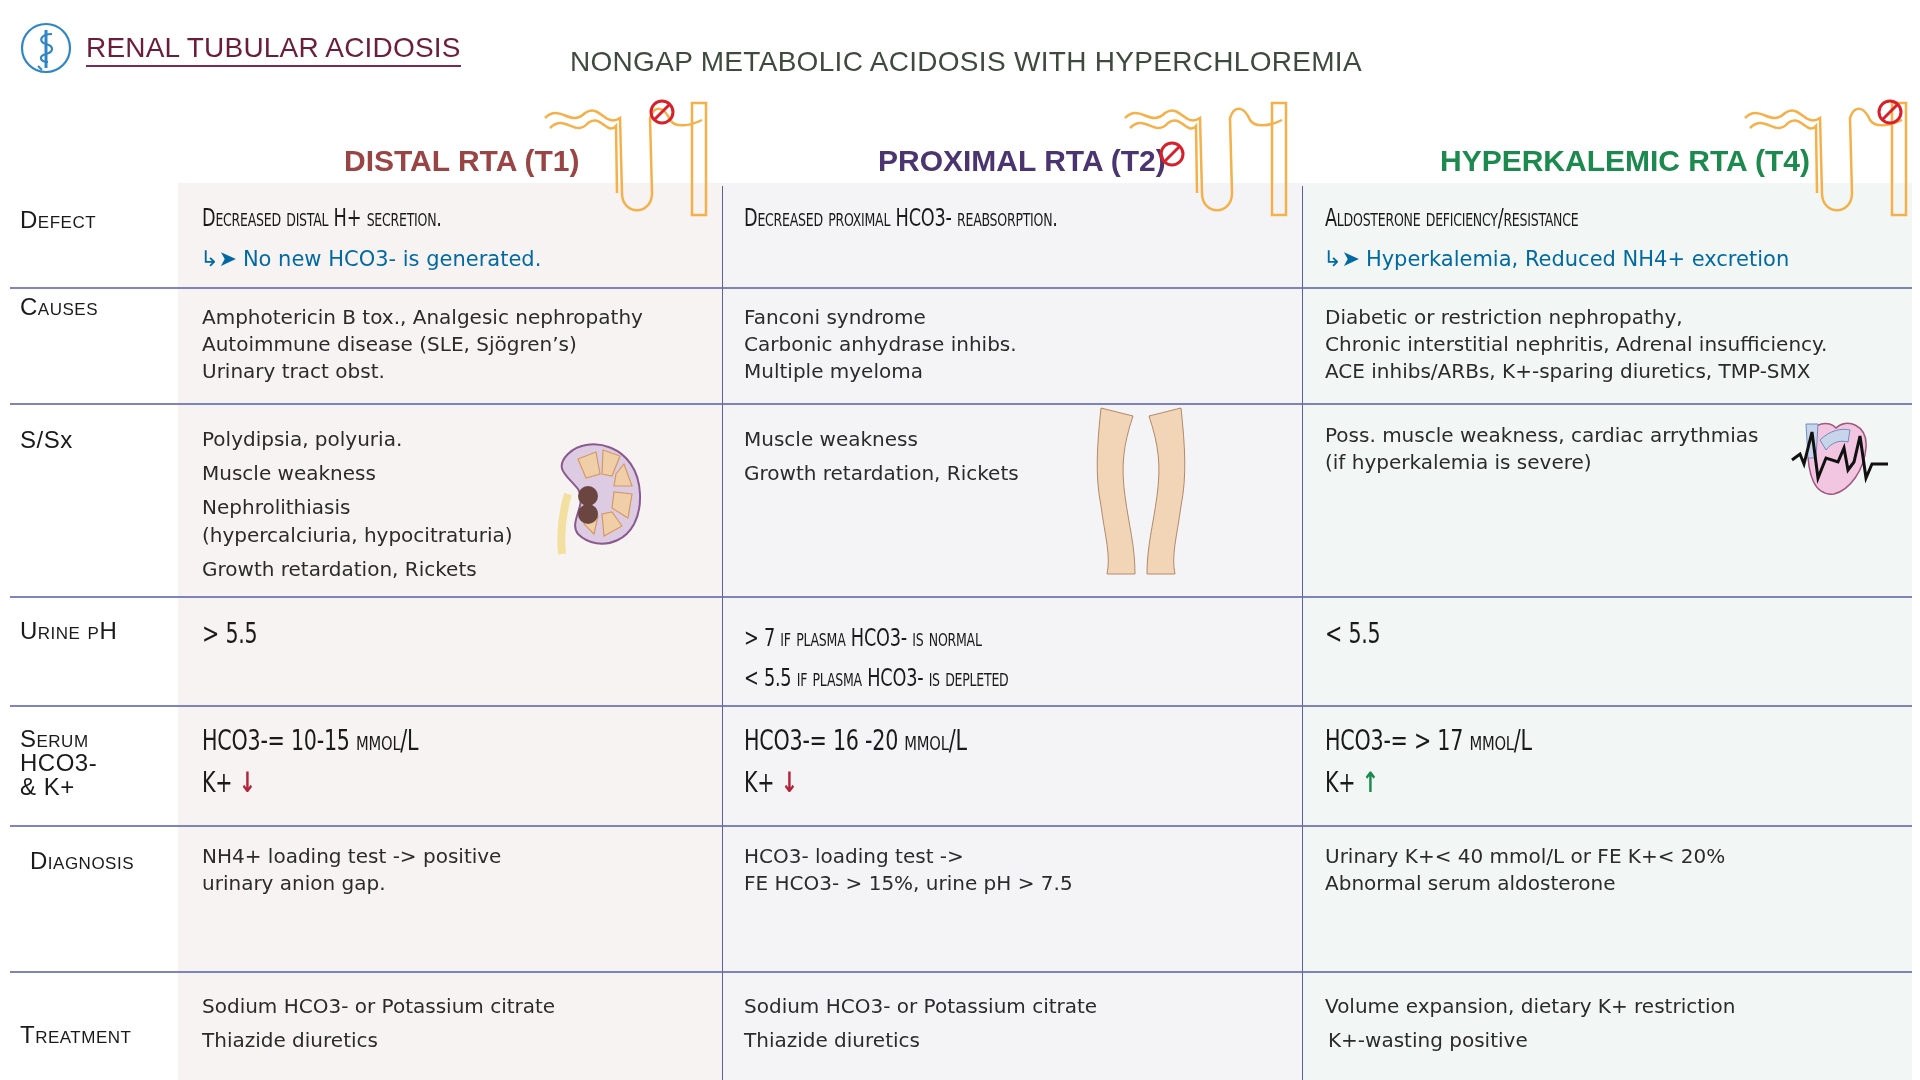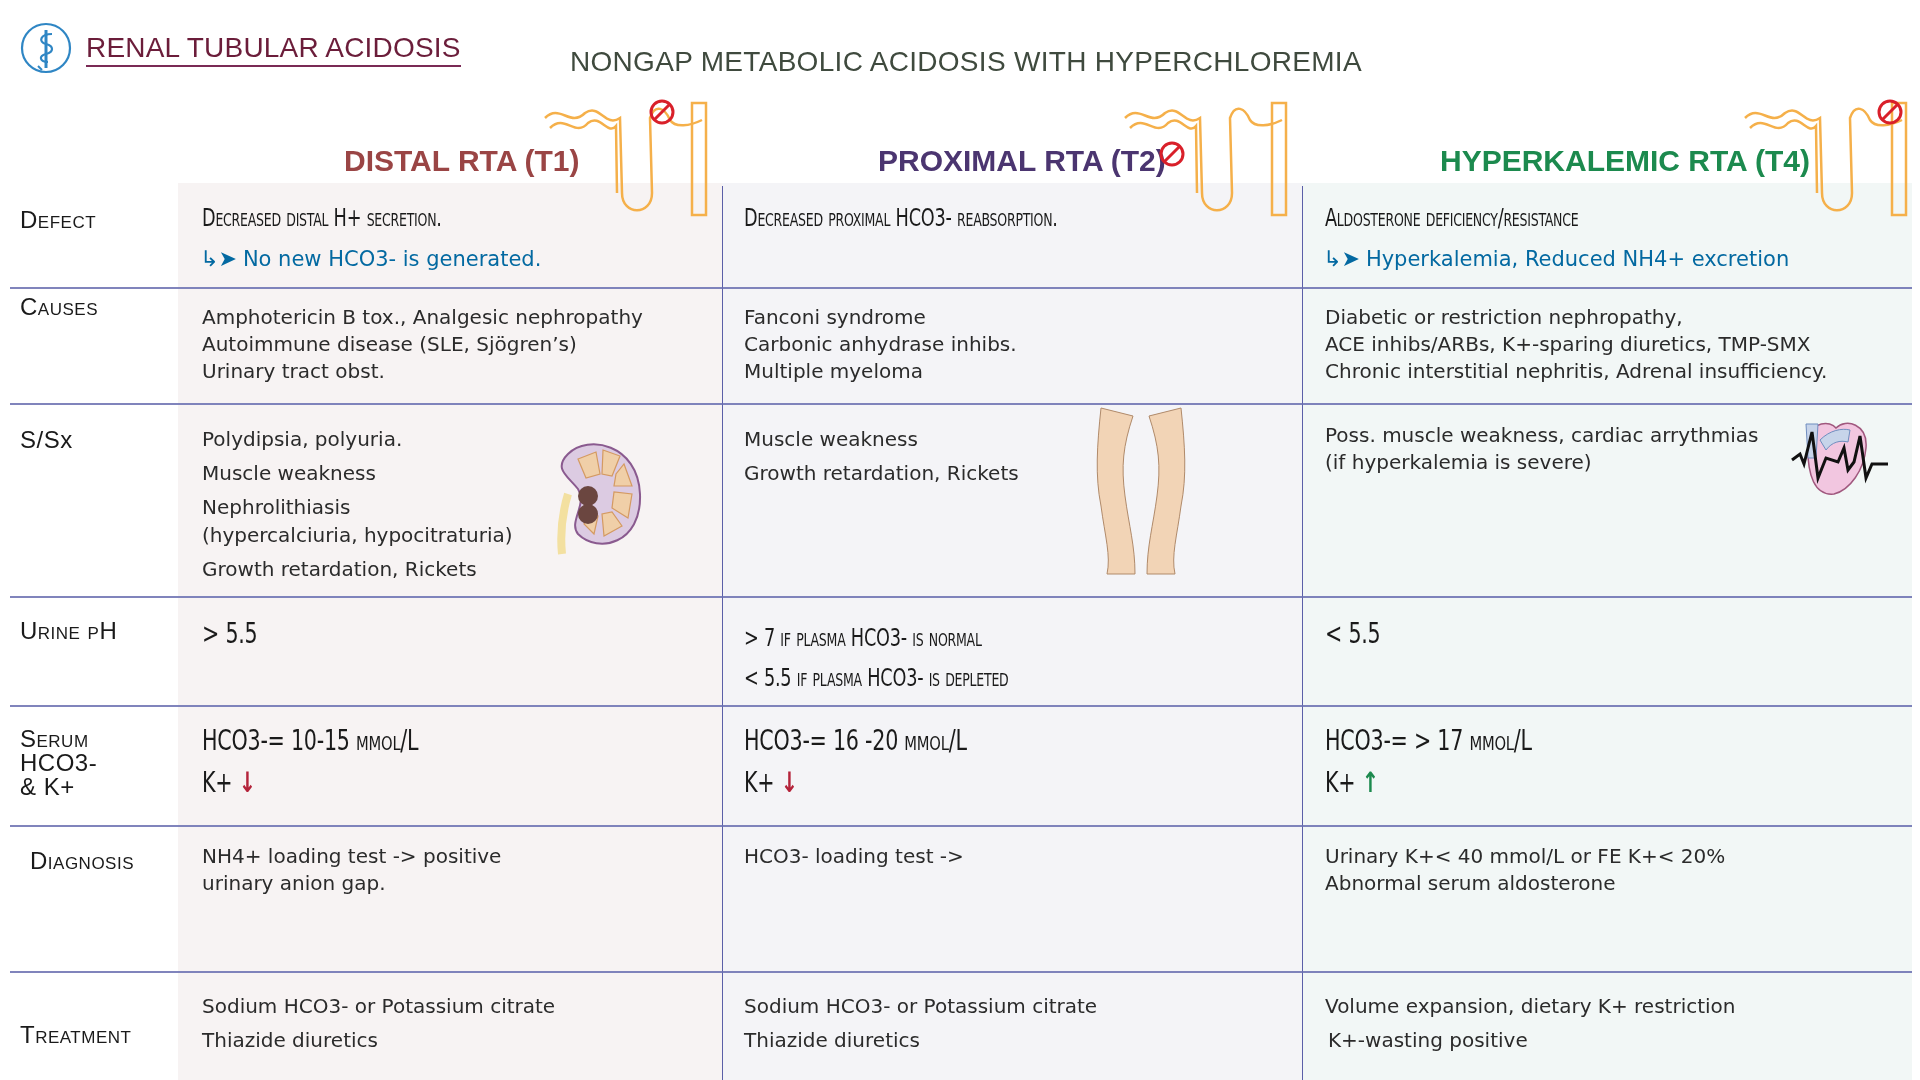--- a/index.html
+++ b/index.html
@@ -111,22 +111,22 @@
   <div>Autoimmune disease (SLE, Sjögren’s)</div>
   <div>Urinary tract obst.</div>
 </div>
 <div class="abs cell" style="left:744px;top:304px;">
   <div>Fanconi syndrome</div>
   <div>Carbonic anhydrase inhibs.</div>
   <div>Multiple myeloma</div>
 </div>
 <div class="abs cell" style="left:1325px;top:304px;">
   <div>Diabetic or restriction nephropathy,</div>
+  <div>Chronic interstitial nephritis, Adrenal insufficiency.</div>
   <div>ACE inhibs/ARBs, K+-sparing diuretics, TMP-SMX</div>
-  <div>Chronic interstitial nephritis, Adrenal insufficiency.</div>
 </div>
 
 <div class="abs cell" style="left:202px;top:422px;line-height:34px;">
   <div>Polydipsia, polyuria.</div>
   <div>Muscle weakness</div>
   <div>Nephrolithiasis</div>
   <div style="margin-top:-6px;">(hypercalciuria, hypocitraturia)</div>
   <div>Growth retardation, Rickets</div>
 </div>
 <svg class="abs" style="left:548px;top:434px;" width="100" height="124" viewBox="0 0 100 124">
@@ -184,20 +184,21 @@
   <span>K+</span>
   <span style="color:#1c8a4e;font-weight:bold;">↑</span>
 </div>
 
 <div class="abs cell" style="left:202px;top:843px;">
   <div>NH4+ loading test -&gt; positive</div>
   <div>urinary anion gap.</div>
 </div>
 <div class="abs cell" style="left:744px;top:843px;">
   <div>HCO3- loading test -&gt;</div>
+  <div>FE HCO3- &gt; 15%, urine pH &gt; 7.5</div>
 </div>
 <div class="abs cell" style="left:1325px;top:843px;">
   <div>Urinary K+&lt; 40 mmol/L or FE K+&lt; 20%</div>
   <div>Abnormal serum aldosterone</div>
 </div>
 
 <div class="abs cell" style="left:202px;top:989px;line-height:34px;">
   <div>Sodium HCO3- or Potassium citrate</div>
   <div>Thiazide diuretics</div>
 </div>

